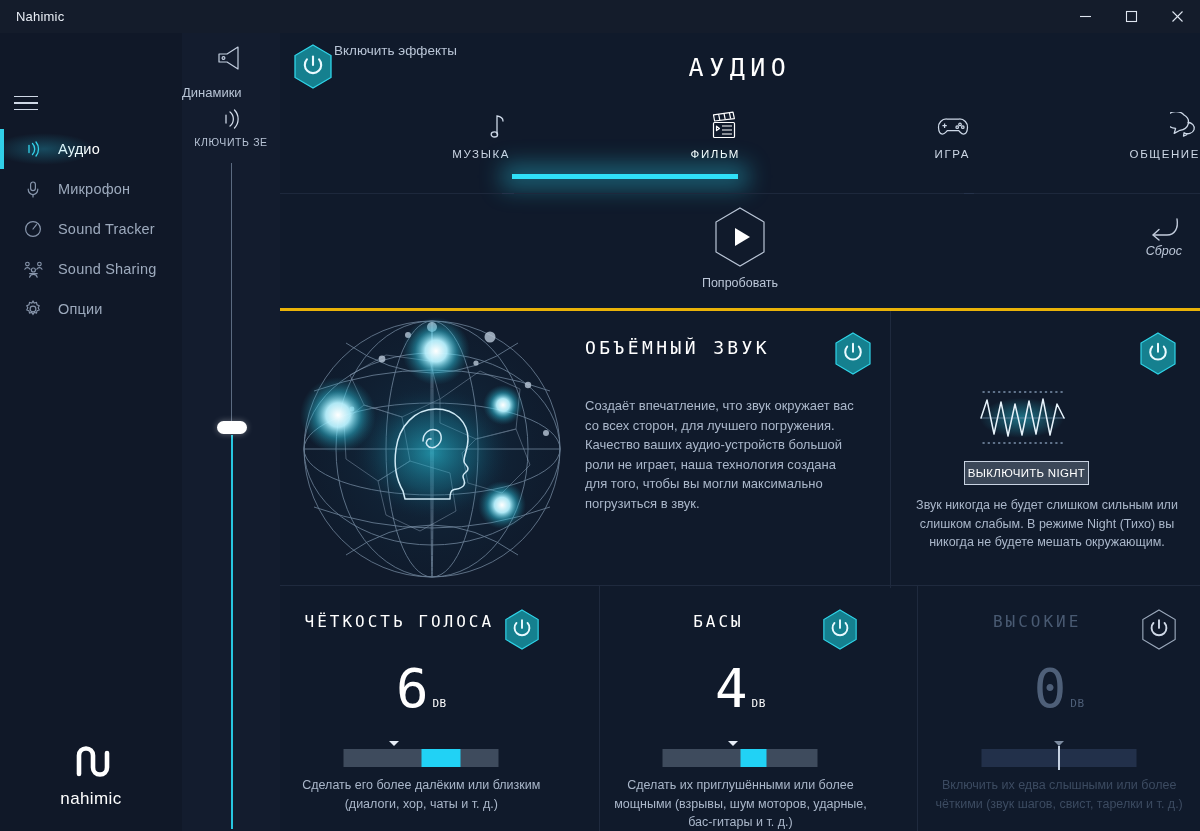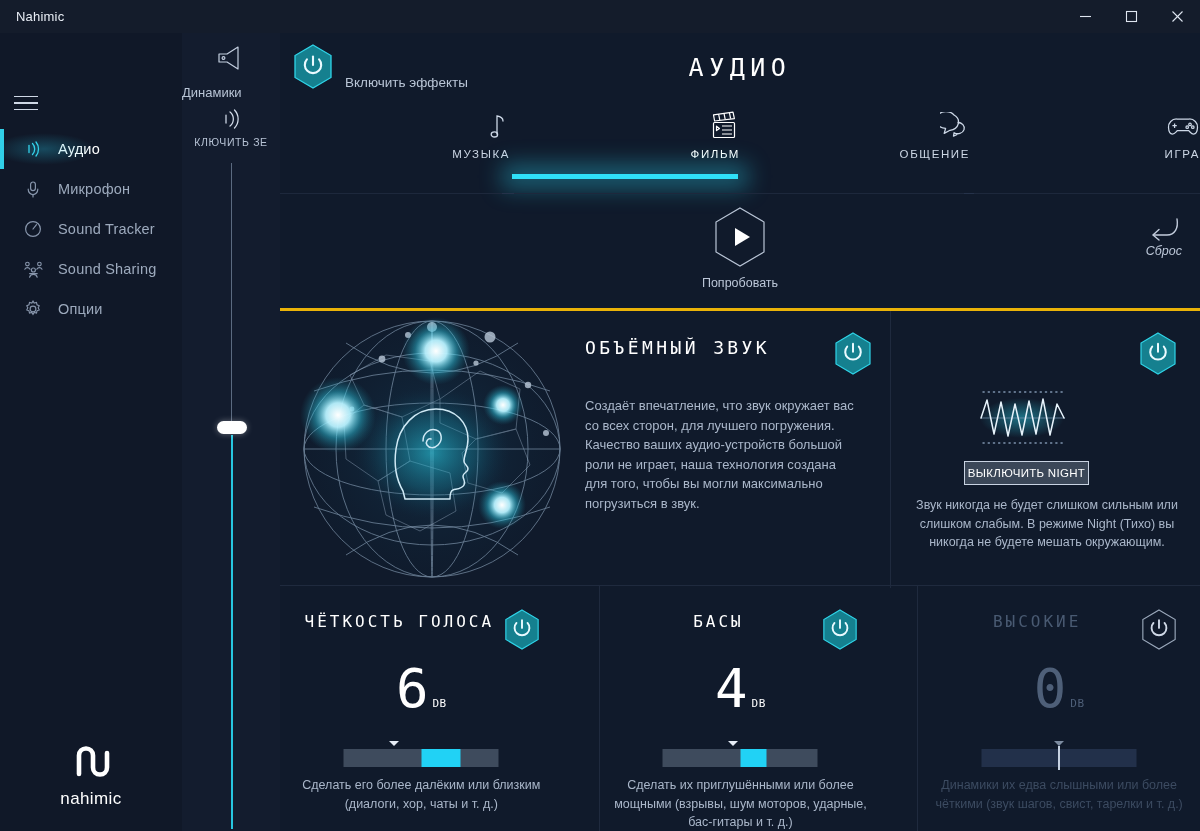--- a/index.html
+++ b/index.html
@@ -91,21 +91,21 @@
   }
 
   
   #main {
     position: absolute; left: 280px; top: 33px; width: 920px; height: 798px;
     background: #101a2b;
   }
 
   
   #mhead { position: relative; height: 132px; }
-  #fx-toggle { position:absolute; left:12px; top:10px; display:flex; align-items:flex-end; gap:11px; }
+  #fx-toggle { position:absolute; left:12px; top:10px; display:flex; align-items:flex-start; }
   #fx-toggle .fxlabel { font-size:13.5px; color:#b9c5d6; }
   #ptitle {
     position:absolute; left:0; top:20px; width:920px; text-align:center;
     font-size:25px; color:#fff; letter-spacing:5.5px;
     font-family:"DejaVu Sans Mono", monospace; font-weight:300;
   }
 
   
   #tabs { position:absolute; left:0; top:76px; width:920px; height:56px; display:flex; }
   .tab { flex:1; position:relative; display:flex; flex-direction:column; align-items:flex-end; justify-content:flex-start; }
@@ -367,39 +367,39 @@
               <path d="M10.6 4 l1.2 6.1 M16 3.3 l1.2 6.1 M21.4 2.6 l1.2 6.1"></path>
               <path d="M14 16 h10 M14 20 h10 M14 24 h10"></path>
               <path d="M8.5 16.2 l3 2.2 -3 2.2 z"></path>
             </svg>
           </span>
           <span class="tlabel">ФИЛЬМ</span>
         </div>
 
         <div class="tab">
           <span class="ticon">
-            <svg width="30" height="28" viewBox="0 0 30 28" fill="none" stroke="currentColor" stroke-width="1.3" stroke-linejoin="round">
-              <path d="M14 3 a10 8.4 0 1 0 -8.4 13.4 l-1.4 5 5.8-3.1 A10 8.4 0 0 0 14 3 z"></path>
-              <path d="M17.5 10.5 a6.5 5.6 0 1 1 -3.4 10.2 l-.6 3.4 3.6-1.6"></path>
-            </svg>
-          </span>
-          <span class="tlabel">ОБЩЕНИЕ</span>
-        </div>
-
-        <div class="tab">
-          <span class="ticon">
             <svg width="34" height="26" viewBox="0 0 34 26" fill="none" stroke="currentColor" stroke-width="1.25" stroke-linejoin="round">
               <path d="M10.5 6 h13 a8 8 0 0 1 8 8.5 c-.2 4-1.6 6.5-4 6.5 -2.2 0-3.2-2-5-3.4 h-11 C9.8 19 8.8 21 6.5 21 4.1 21 2.7 18.5 2.5 14.5 A8 8 0 0 1 10.5 6 z"></path>
               <path d="M8.6 10.5 v4.4 M6.4 12.7 h4.4"></path>
               <circle cx="24" cy="11.4" r="1.25"></circle>
                 <circle cx="26.8" cy="14.2" r="1.25"></circle>
                 <circle cx="21.2" cy="14.2" r="1.25"></circle>
             </svg>
           </span>
           <span class="tlabel">ИГРА</span>
+        </div>
+
+        <div class="tab">
+          <span class="ticon">
+            <svg width="30" height="28" viewBox="0 0 30 28" fill="none" stroke="currentColor" stroke-width="1.3" stroke-linejoin="round">
+              <path d="M14 3 a10 8.4 0 1 0 -8.4 13.4 l-1.4 5 5.8-3.1 A10 8.4 0 0 0 14 3 z"></path>
+              <path d="M17.5 10.5 a6.5 5.6 0 1 1 -3.4 10.2 l-.6 3.4 3.6-1.6"></path>
+            </svg>
+          </span>
+          <span class="tlabel">ОБЩЕНИЕ</span>
         </div>
       </div>
 
       <div id="tabline">
         <div class="seg" style="left:0;width:222px;"></div>
         <div class="seg" style="left:234px;width:450px;"></div>
         <div class="seg" style="left:694px;width:226px;"></div>
       </div>
     </div>
 
@@ -587,18 +587,18 @@
         </div>
         <div class="evalwrap">
           <span class="eval">0</span>
           <span class="eunit">DB</span>
         </div>
         <div class="ecaret" style="left:50%; margin-left:-5px;"></div>
         <div class="etrack">
           <div class="efill" style="left:50%; width:0%;"></div>
         </div>
         <div class="emark" style="left:50%; margin-left:-1px;"></div>
-        <div class="edesc">Динамики их едва слышными или более чёткими (звук шагов, свист, тарелки и т. д.)</div>
+        <div class="edesc">Включить их едва слышными или более чёткими (звук шагов, свист, тарелки и т. д.)</div>
       </div>
 
     </div>
   </div>
 </div>
 
 </body></html>

